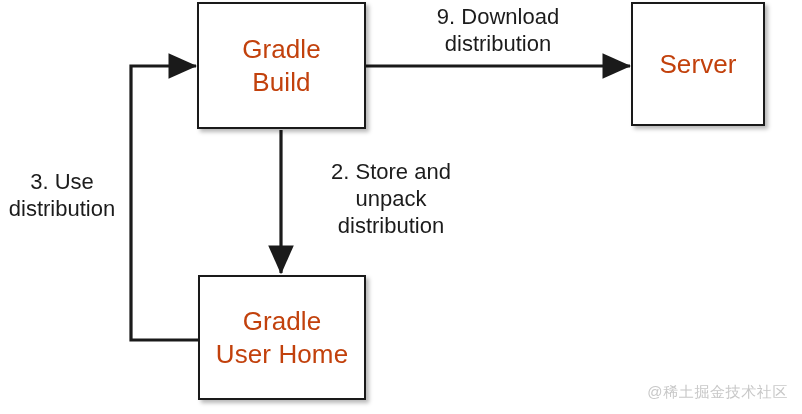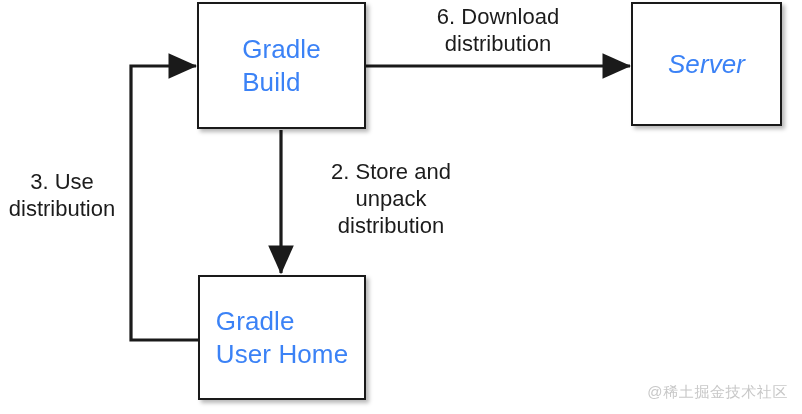--- a/index.html
+++ b/index.html
@@ -30,40 +30,39 @@
     box-sizing: border-box;
     background: #ffffff;
     border: 2.5px solid #1a1a1a;
     box-shadow: 3px 3px 4px rgba(0, 0, 0, 0.28);
     display: flex;
     align-items: center;
     justify-content: center;
     z-index: 3;
   }
   .node-label {
-    text-align: left;
+    text-align: center;
     font-size: 26px;
     line-height: 33px;
-    color: #3b82f6;
+    color: #c2410c;
     letter-spacing: 0.1px;
     white-space: pre-line;
     font-weight: 400;
   }
   #node-gradle-build {
     left: 197px;
     top: 2px;
     width: 169px;
     height: 127px;
   }
   #node-server {
     left: 631px;
     top: 2px;
-    width: 151px;
+    width: 134px;
     height: 124px;
-    font-style: italic;
   }
   #node-gradle-user-home {
     left: 198px;
     top: 275px;
     width: 168px;
     height: 125px;
   }
   .edge-label {
     position: absolute;
     text-align: center;
@@ -126,21 +125,21 @@
 
   <div class="node-box" id="node-server">
     <div class="node-label">Server</div>
   </div>
 
   <div class="node-box" id="node-gradle-user-home">
     <div class="node-label">Gradle
 User Home</div>
   </div>
 
-  <div class="edge-label" id="label-download">6. Download
+  <div class="edge-label" id="label-download">9. Download
 distribution</div>
 
   <div class="edge-label" id="label-store-unpack">2. Store and
 unpack
 distribution</div>
 
   <div class="edge-label" id="label-use-distribution">3. Use
 distribution</div>
 
   <div id="watermark">@稀土掘金技术社区</div>

